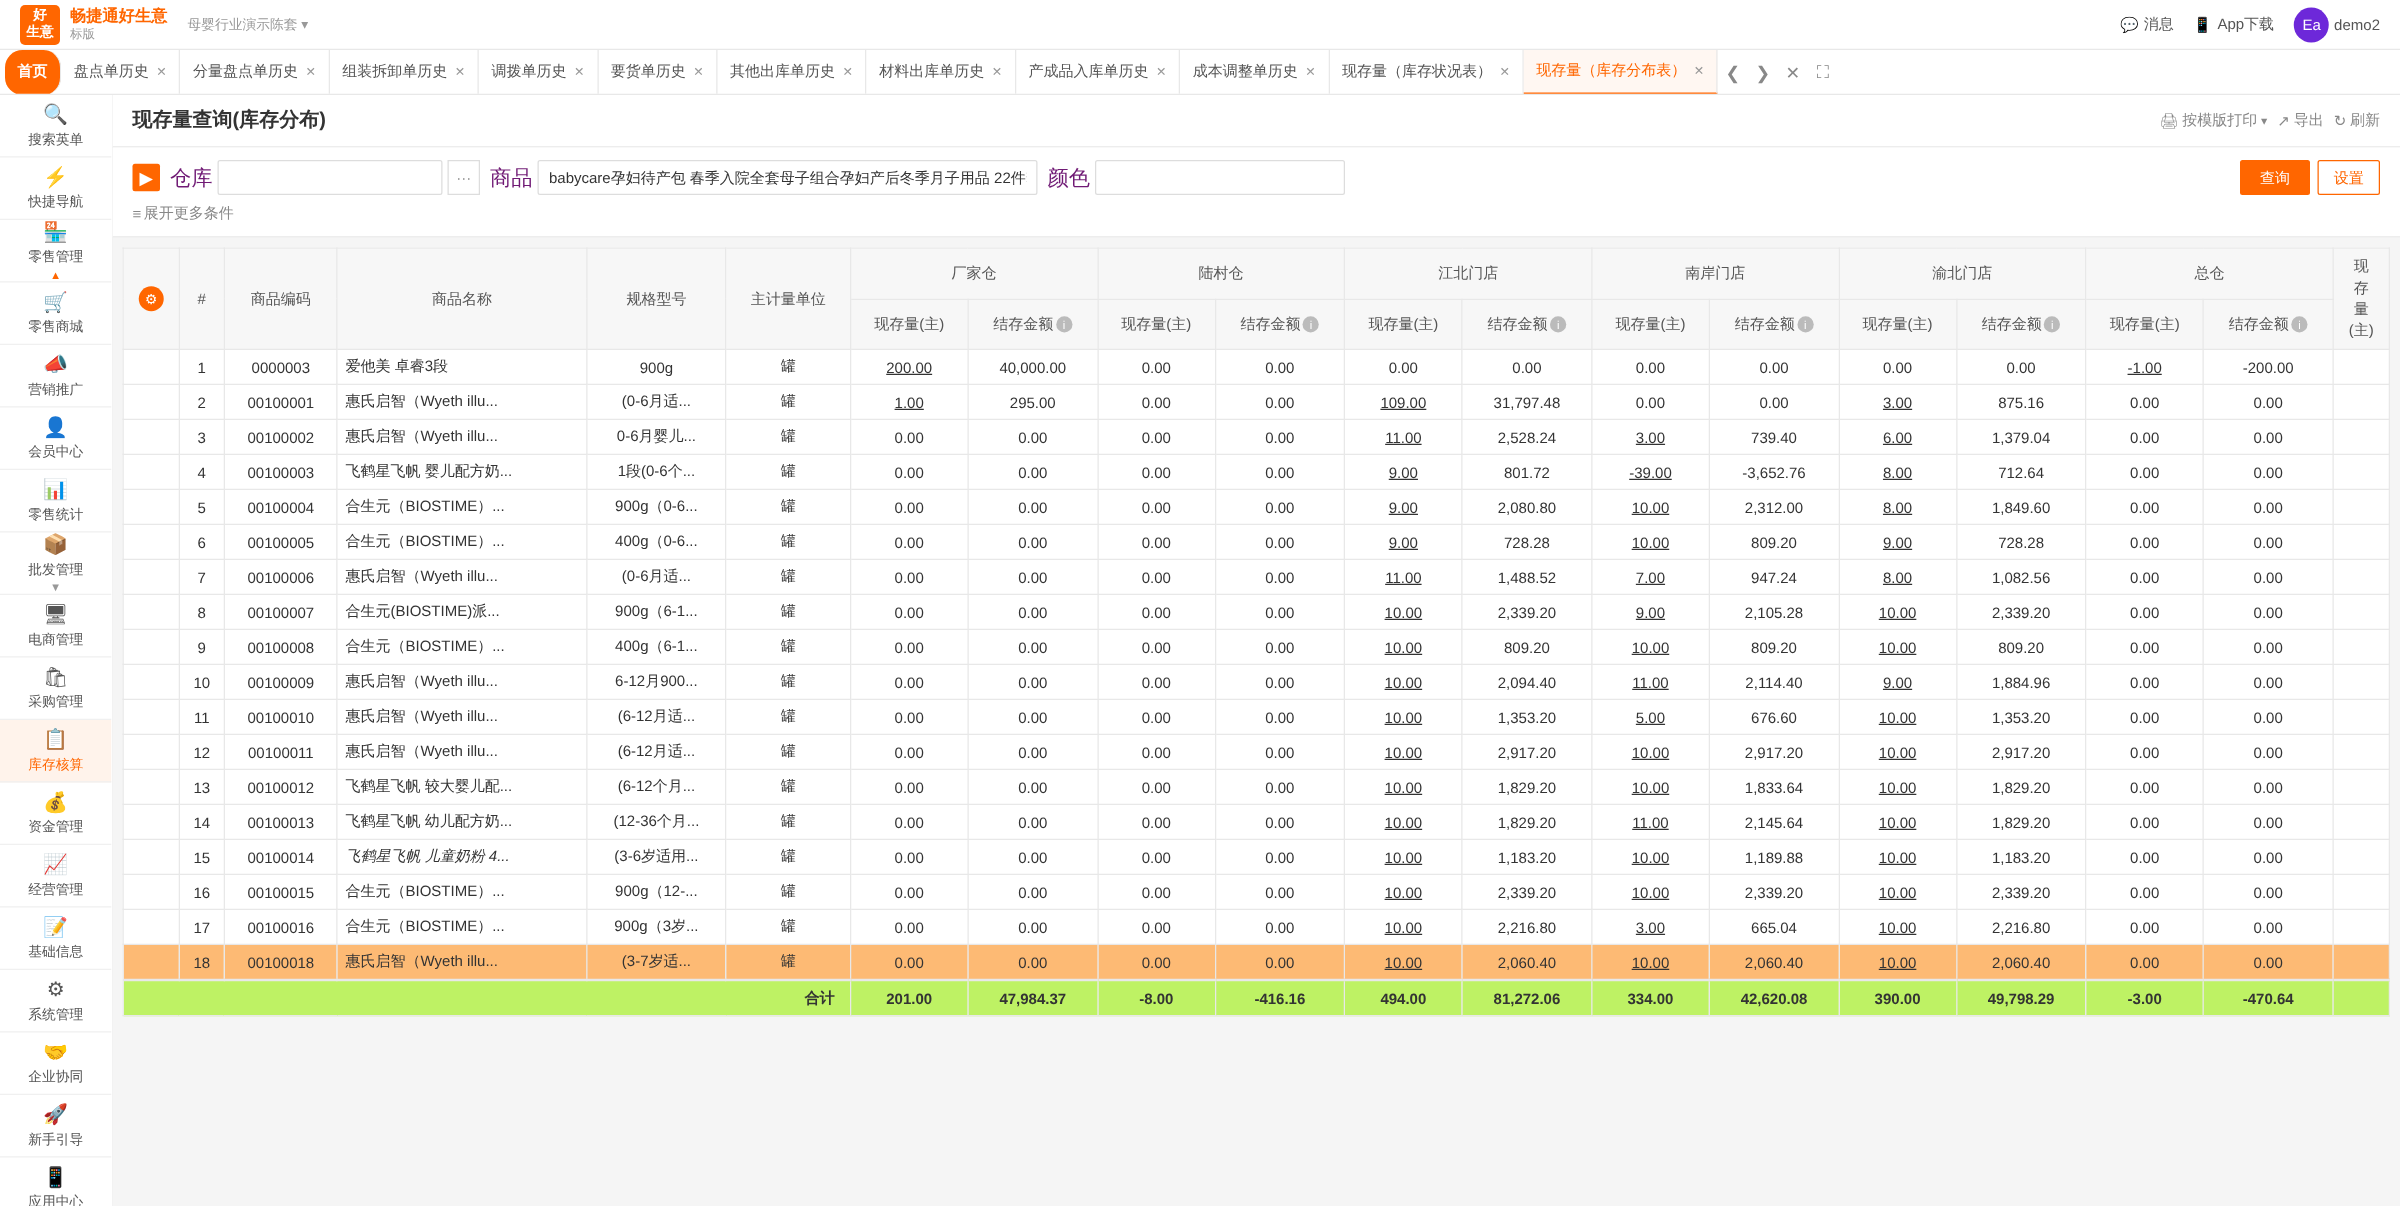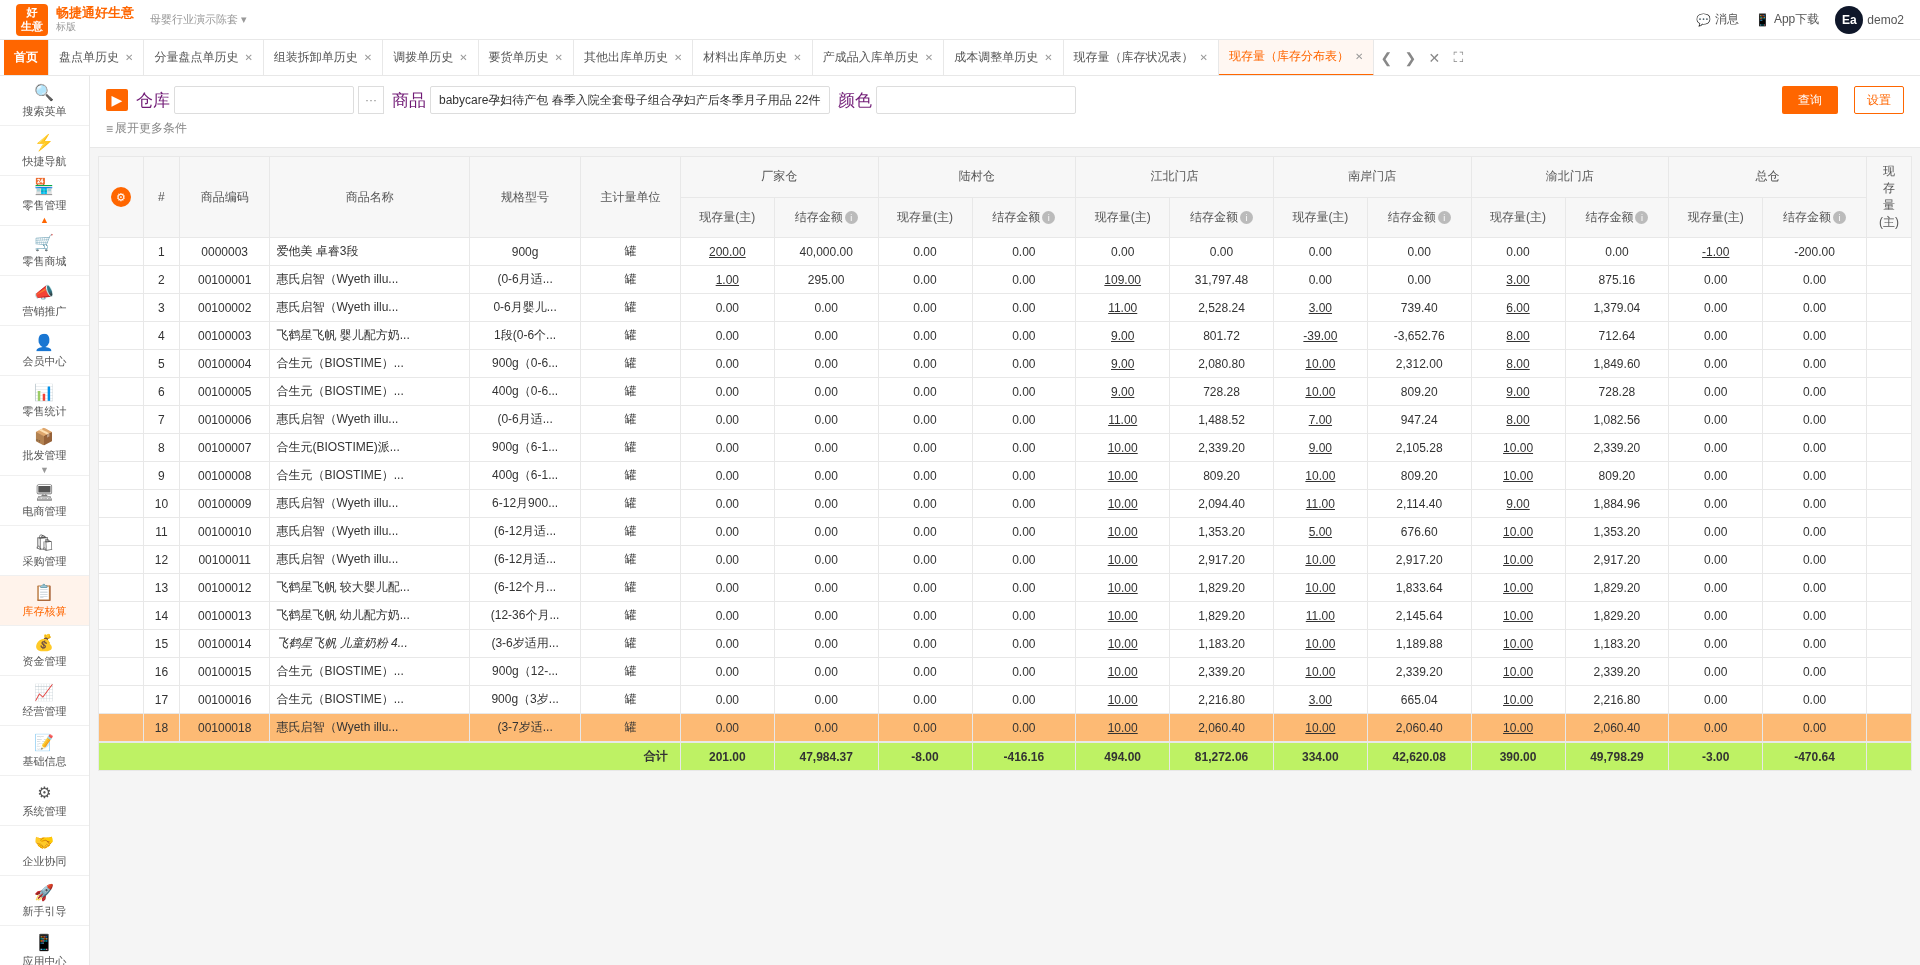--- a/index.html
+++ b/index.html
@@ -33,23 +33,23 @@
       display: flex;
       align-items: center;
       gap: 4px;
       color: #555;
       font-size: 12px;
       cursor: pointer;
     }
     .avatar {
       width: 28px; height: 28px;
       border-radius: 50%;
-      background: #0f172a;
+      background: #6d28d9;
       display: flex; align-items: center; justify-content: center;
-      color: #fff; font-size: 12px; font-weight: bold;
+      color: #fff; font-size: 12px;
     }
 
     
     .tab-bar {
       height: 36px;
       background: #fff;
       display: flex;
       align-items: center;
       border-bottom: 1px solid #e8e8e8;
       overflow: hidden;
@@ -70,20 +70,21 @@
     }
     .tab-item.active {
       background: #fff7f2;
       color: #f60;
       border-bottom: 2px solid #f60;
     }
     .tab-item.home {
       background: #f60;
       color: #fff;
       font-weight: bold;
+      border-radius: 14px;
     }
     .tab-close {
       font-size: 10px;
       color: #999;
       margin-left: 2px;
     }
     .tab-nav-btn {
       width: 24px; height: 36px;
       display: flex; align-items: center; justify-content: center;
       cursor: pointer;
@@ -428,38 +429,56 @@
     </div>
     <div class="sidebar-item">
       <span class="icon">📱</span>
       <span class="sidebar-item-label">应用中心</span>
     </div>
 
   </div>
 
   <div class="content-area">
 
+    <div class="page-header">
+      <div class="page-title">现存量查询(库存分布)</div>
+      <div class="page-actions">
+        <div class="btn-link">
+          <span>🖨</span>
+          <span>按模版打印</span>
+          <span style="font-size:10px;">▾</span>
+        </div>
+        <div class="btn-link">
+          <span>↗</span>
+          <span>导出</span>
+        </div>
+        <div class="btn-link">
+          <span>↻</span>
+          <span>刷新</span>
+        </div>
+      </div>
+    </div>
 
     <div class="search-bar">
       <div class="search-row">
         <button class="expand-btn">▶</button>
         <div class="search-field">
           <span class="search-label">仓库</span>
           <input type="text" class="search-input search-input-medium" value="" placeholder="" style="">
           <button class="dots-btn">···</button>
         </div>
         <div class="search-field">
           <span class="search-label">商品</span>
           <input type="text" class="search-input search-input-long" value="babycare孕妇待产包 春季入院全套母子组合孕妇产后冬季月子用品 22件套 ..." style="">
         </div>
         <div class="search-field">
           <span class="search-label">颜色</span>
           <input type="text" class="search-input search-input-color" value="" style="">
         </div>
-        <div style="margin-left:auto;display:flex;gap:16px;align-items:center;">
+        <div style="margin-left:auto;display:flex;gap:6px;align-items:center;">
           <button class="btn-query">查询</button>
           <button class="btn-setting">设置</button>
         </div>
       </div>
       <div class="expand-condition">
         <span>≡</span>
         <span>展开更多条件</span>
       </div>
     </div>
 

